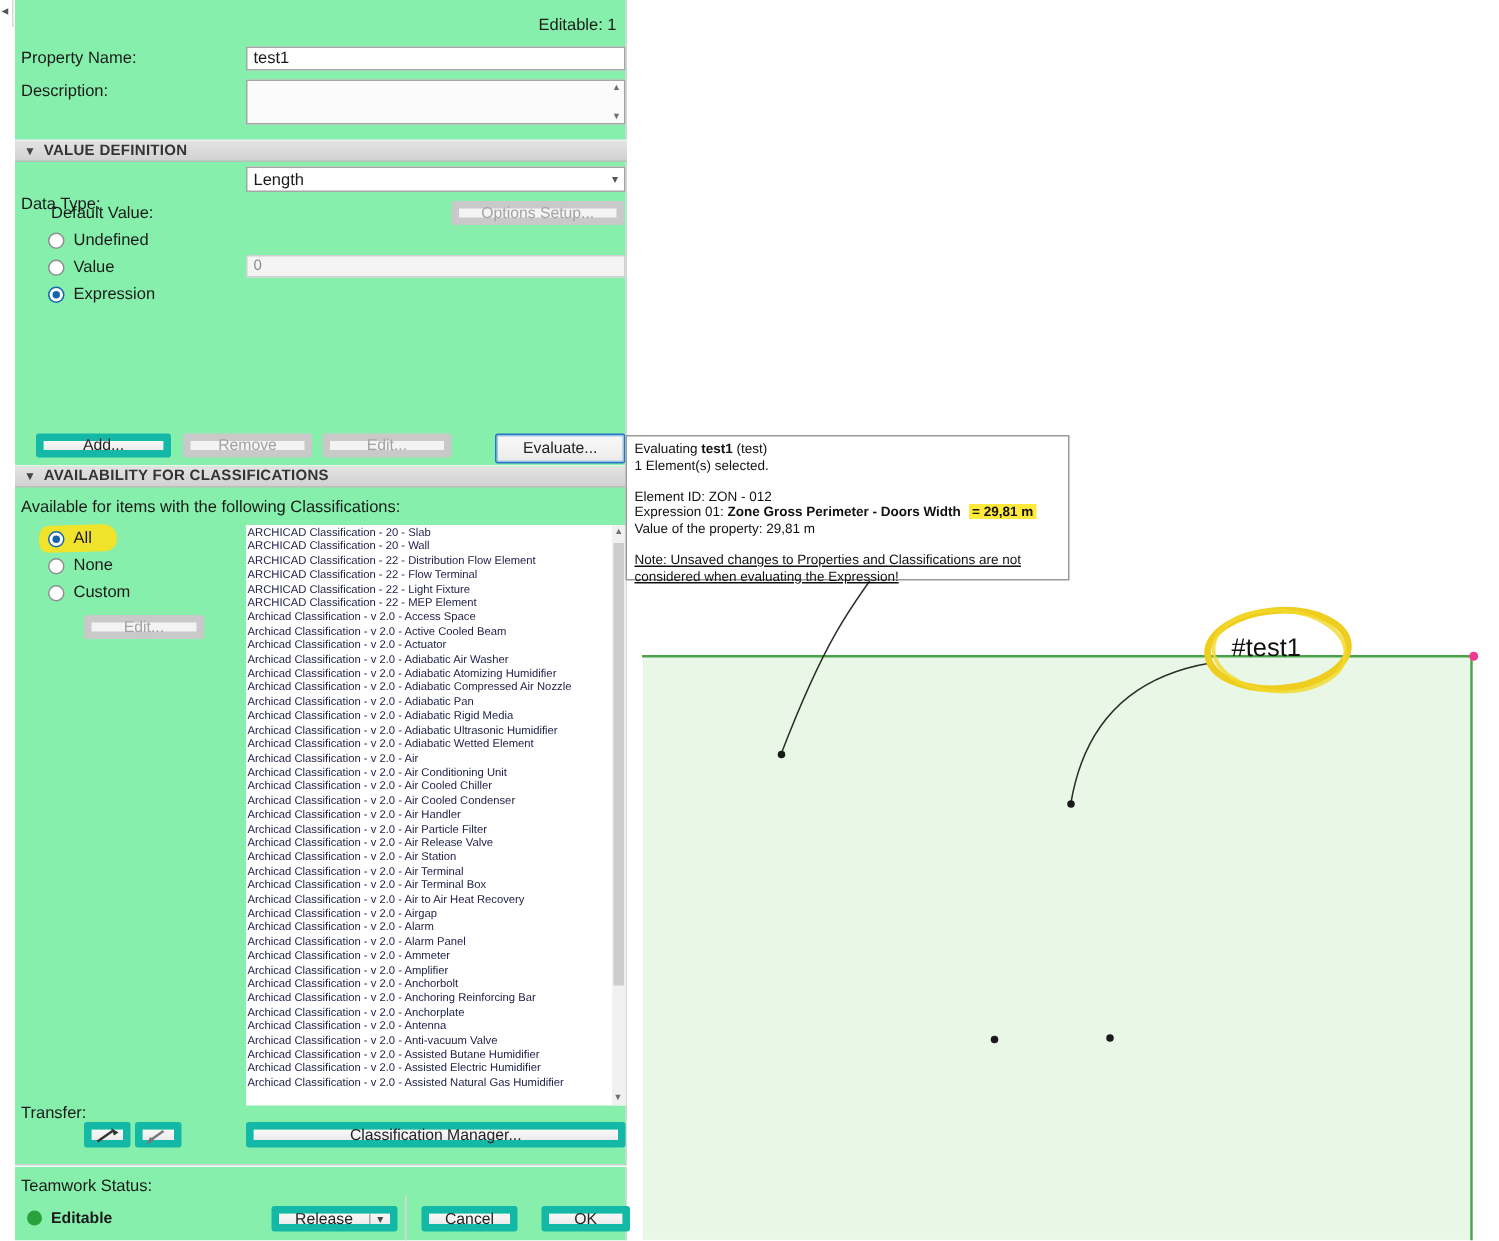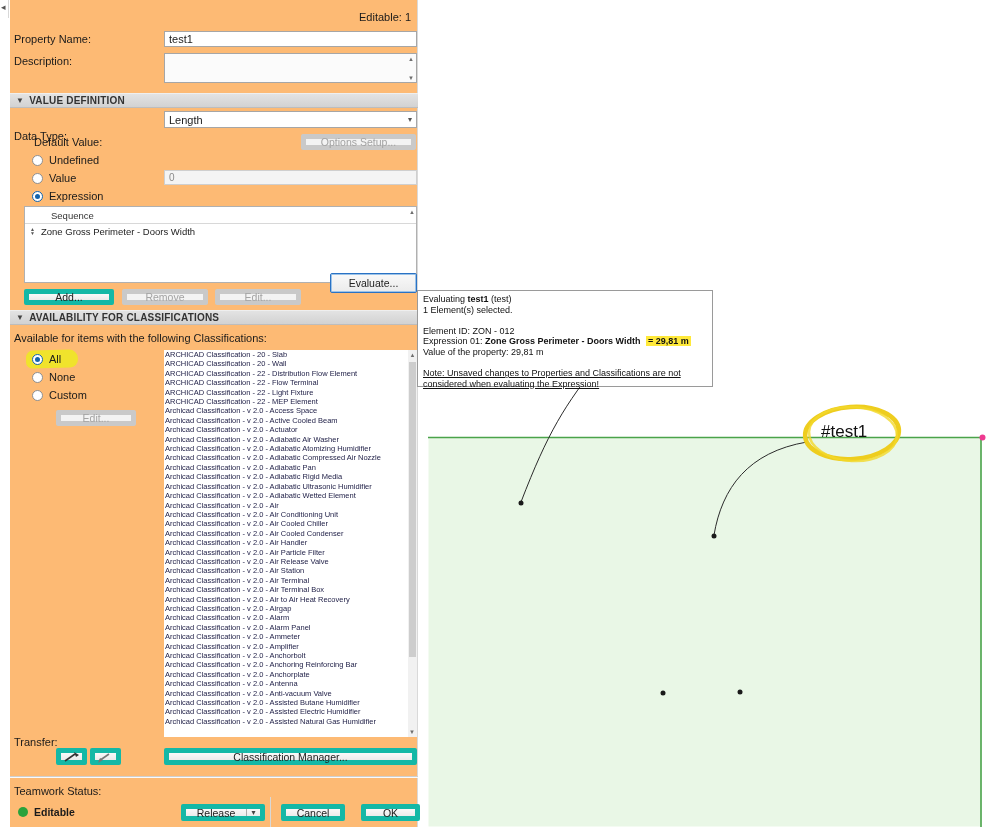--- a/index.html
+++ b/index.html
@@ -14,21 +14,21 @@
   .btn.disabled { color:#a3a3a3; background:#f3f3f3; border-color:#c9c9c9; }
   .btn.default { border:1px solid #2a72c4; box-shadow: inset 0 0 0 1px #9cc3e8; }
   .sect { background:linear-gradient(#e3e3e3,#d2d2d2); border-top:1px solid #efefef; border-bottom:1px solid #bdbdbd; font-size:10px; font-weight:bold; color:#333; display:flex; align-items:center; padding-left:6px; gap:5px; letter-spacing:.2px; }
   .tri { font-size:8px; color:#444; }
   .radio { width:11px; height:11px; border:1px solid #8f8f8f; border-radius:50%; background:#fff; display:inline-block; position:relative; flex:0 0 auto; }
   .radio.checked { border-color:#1464ad; }
   .radio.checked::after { content:""; position:absolute; left:2px; top:2px; width:5px; height:5px; border-radius:50%; background:#1464ad; }
   .radiorow { display:flex; align-items:center; gap:6px; }
   .radiorow .lbl { font-size:11px; }
   .scrollarrow { font-size:6px; color:#6e6e6e; line-height:6px; text-align:center; }
-  .dlg { background:#fdba74; }
+  .dlg { background:#86efac; }
   .li { font-size:7.5px; line-height:9.4px; color:#23234a; white-space:normal; }
   .tooltip { background:#fff; border:1px solid #9a9a9a; font-size:9px; line-height:10.8px; color:#111; padding:3px 5px; z-index:6; }
   .tooltip b { font-weight:bold; }
   .hl { background:#ffe93a; font-weight:bold; padding:0 2px; margin-left:3px; }
   .note { text-decoration:underline; }
   .sortglyph { display:inline-flex; flex-direction:column; font-size:5px; line-height:4.5px; color:#555; }
   .vline { background:#d8d8d8; width:1px; }
 </style>
 </head>
 <body>
@@ -91,39 +91,25 @@
       <span class="lbl">Value</span>
     </div>
     <div class="abs field disabled" style="left:154px;top:170px;width:253px;height:15px;font-size:10px;">
       <span>0</span>
     </div>
     <div class="abs radiorow" style="left:22px;top:190px;">
       <span class="radio checked"></span>
       <span class="lbl">Expression</span>
     </div>
 
-    <div class="abs" style="left:14px;top:206px;width:393px;height:77px;background:#fff;border:1px solid #b0b0b0;">
-      <div style="height:17px;border-bottom:1px solid #d8d8d8;display:flex;align-items:center;padding-left:26px;font-size:9.5px;color:#333;">
-        <span>Sequence</span>
-      </div>
-      <div style="height:14px;display:flex;align-items:center;gap:6px;padding-left:5px;font-size:9.5px;color:#222;">
-        <span class="sortglyph">
-            <span>▲</span>
-            <span>▼</span>
-          </span>
-        <span>Zone Gross Perimeter - Doors Width</span>
-      </div>
-      <div class="scrollarrow abs" style="right:1px;top:2px;">▲</div>
-      <div class="scrollarrow abs" style="right:1px;bottom:2px;">▼</div>
-    </div>
 
     <div class="abs btn" style="left:14px;top:289px;width:90px;height:16px;">Add...</div>
     <div class="abs btn disabled" style="left:112px;top:289px;width:86px;height:16px;">Remove</div>
     <div class="abs btn disabled" style="left:205px;top:289px;width:86px;height:16px;">Edit...</div>
-    <div class="abs btn default" style="left:320px;top:273px;width:87px;height:20px;">Evaluate...</div>
+    <div class="abs btn default" style="left:320px;top:289px;width:87px;height:20px;">Evaluate...</div>
 
     <div class="abs sect" style="left:0;top:310px;width:408px;height:15px;">
       <span class="tri">▼</span>
       <span>AVAILABILITY FOR CLASSIFICATIONS</span>
     </div>
 
     <div class="abs lbl" style="left:4px;top:332px;">Available for items with the following Classifications:</div>
 
     <div class="abs" style="left:16px;top:350px;width:52px;height:18px;background:#f0e32c;border-radius:7px 9px 8px 6px;transform:rotate(-1.5deg);"></div>
     <div class="abs radiorow" style="left:22px;top:353px;">

